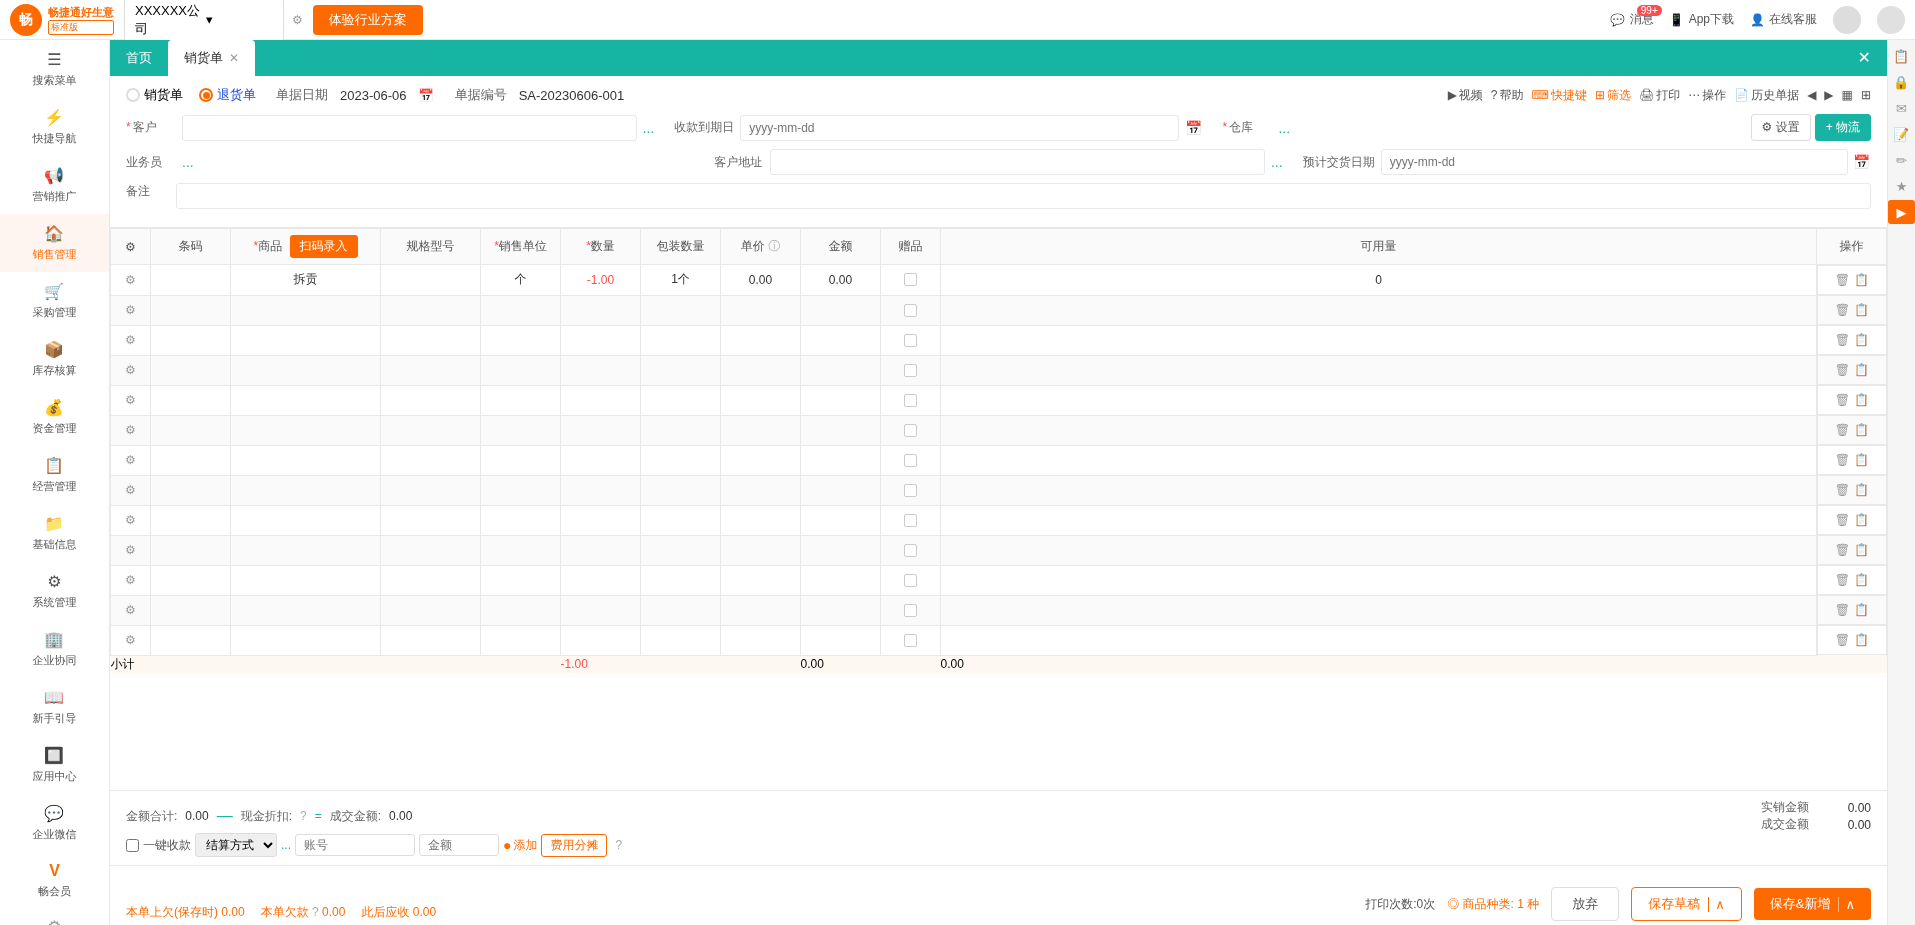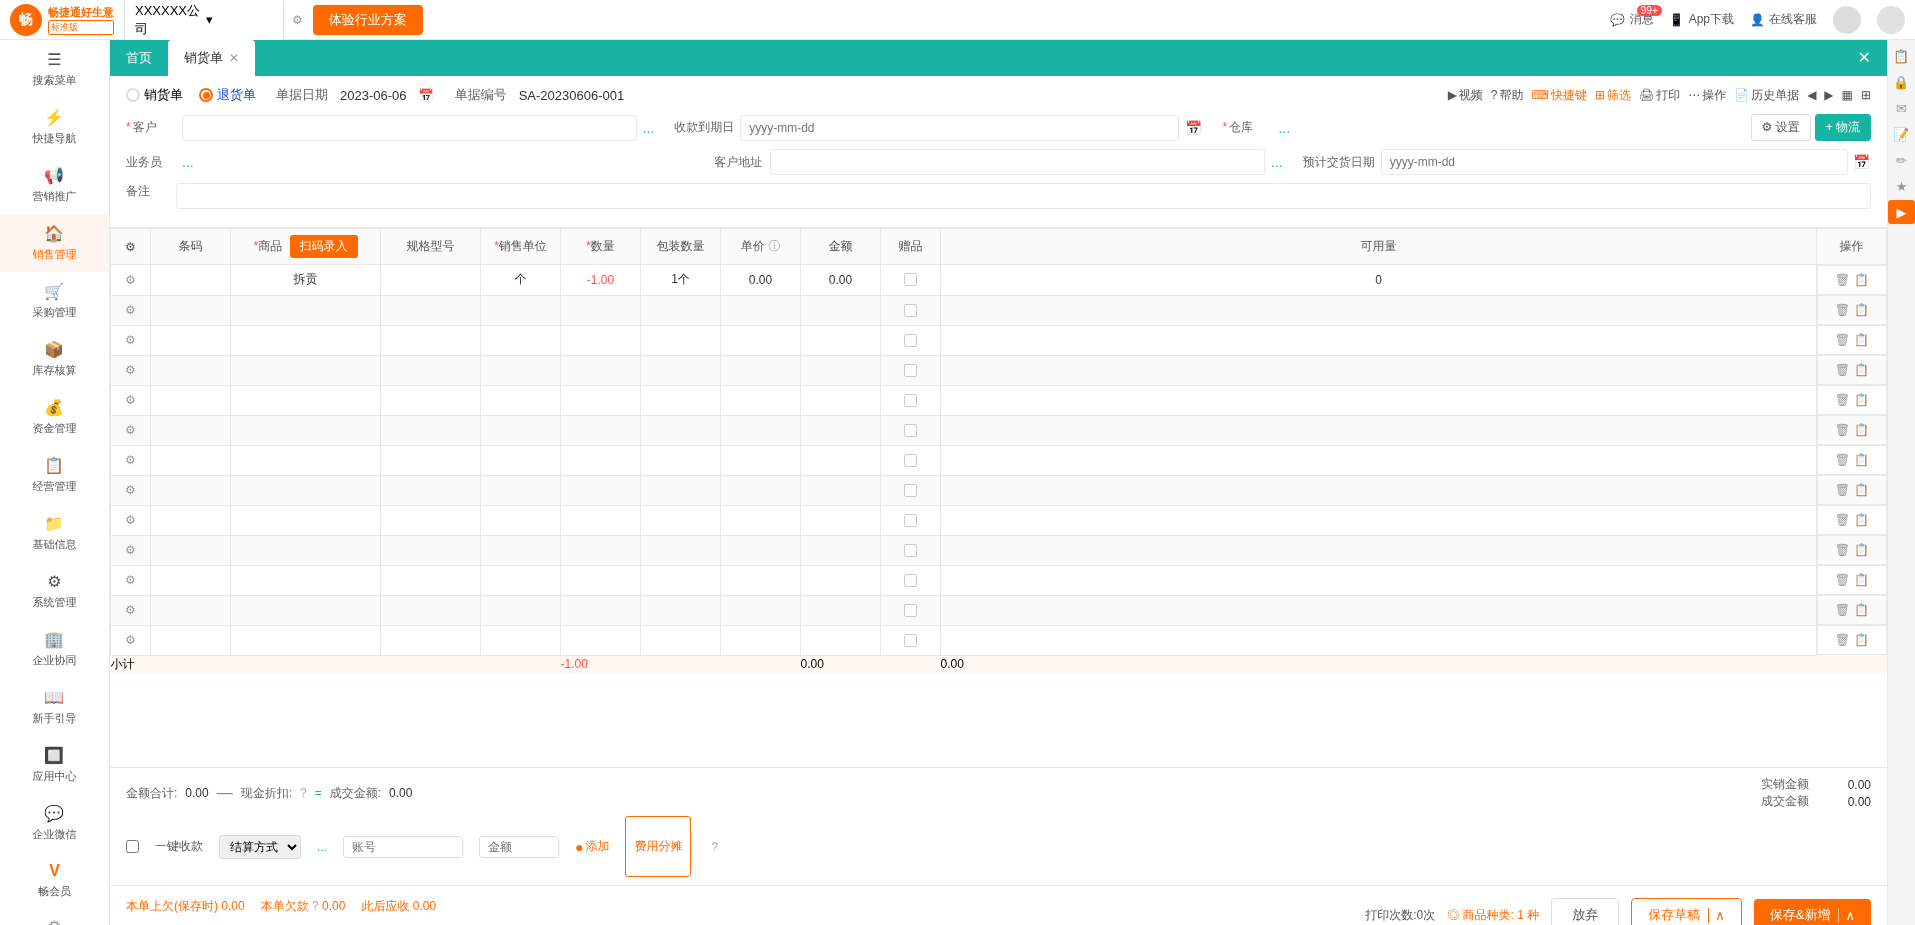--- a/index.html
+++ b/index.html
@@ -75,27 +75,27 @@
     .checkbox-cell { display: flex; justify-content: center; align-items: center; }
     .cb { width: 13px; height: 13px; border: 1px solid #ccc; background: #fff; border-radius: 2px; }
 
     
     .summary-area { background: #fff; border-top: 1px solid #e8e8e8; padding: 8px 16px; }
     .summary-row { display: flex; align-items: center; gap: 8px; font-size: 12px; }
     .summary-label { color: #666; }
     .summary-value { color: #333; }
     .minus-icon { color: #17b3a3; font-size: 16px; }
     .equals-icon { color: #17b3a3; }
-    .payment-row { display: flex; align-items: center; gap: 16px; margin-top: 6px; }
+    .payment-row { display: flex; align-items: center; gap: 4px; }
     .one-key-btn { font-size: 12px; color: #555; }
     .add-btn { background: none; border: none; color: #ff6a00; cursor: pointer; font-size: 12px; display: flex; align-items: center; gap: 2px; }
-    .expense-btn { border: 1px solid #ff6a00; color: #ff6a00; background: #fff; border-radius: 3px; padding: 21px 8px; font-size: 12px; cursor: pointer; }
+    .expense-btn { border: 1px solid #ff6a00; color: #ff6a00; background: #fff; border-radius: 3px; padding: 2px 8px; font-size: 12px; cursor: pointer; }
 
     
-    .bottom-bar { height: 40px; background: #fff; border-top: 1px solid #e8e8e8; display: flex; align-items: flex-start; padding: 12px 16px; gap: 16px; }
+    .bottom-bar { height: 60px; background: #fff; border-top: 1px solid #e8e8e8; display: flex; align-items: flex-end; padding: 4px 16px; gap: 16px; }
     .bottom-stat { font-size: 12px; color: #555; }
     .bottom-stat span { color: #ff6a00; }
     .bottom-right { margin-left: auto; display: flex; align-items: center; gap: 12px; }
     .discard-btn { border: 1px solid #ddd; background: #fff; color: #555; border-radius: 4px; padding: 7px 20px; font-size: 13px; cursor: pointer; }
     .save-draft-btn { border: 1px solid #ff6a00; background: #fff; color: #ff6a00; border-radius: 4px; padding: 7px 16px; font-size: 13px; cursor: pointer; display: flex; align-items: center; gap: 4px; }
     .save-new-btn { background: #ff6a00; color: #fff; border: none; border-radius: 4px; padding: 7px 16px; font-size: 13px; cursor: pointer; display: flex; align-items: center; gap: 4px; }
 
     
     .right-tools { width: 28px; background: #f5f5f5; border-left: 1px solid #e8e8e8; display: flex; flex-direction: column; align-items: center; padding: 4px 0; gap: 2px; }
     .right-tool { width: 24px; height: 24px; display: flex; align-items: center; justify-content: center; cursor: pointer; color: #999; font-size: 13px; border-radius: 3px; }

